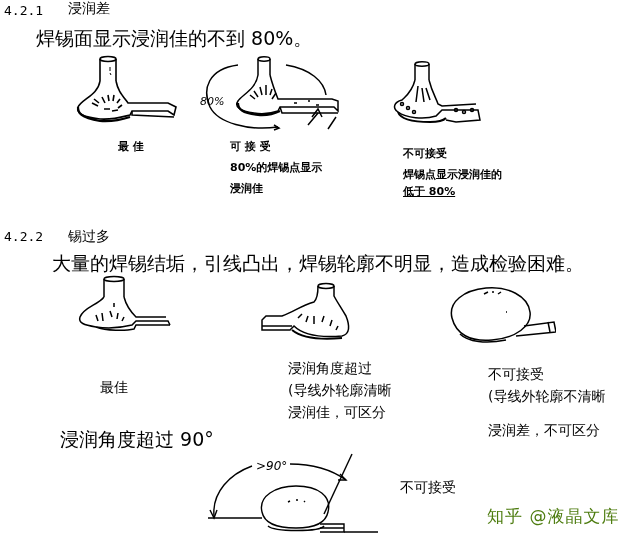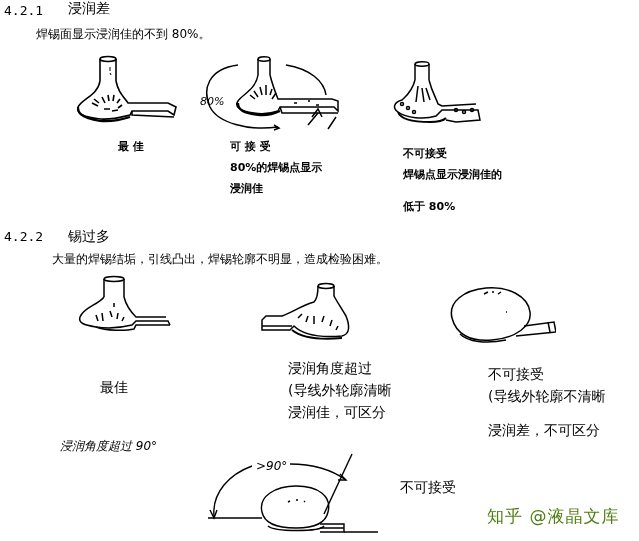--- a/index.html
+++ b/index.html
@@ -1,21 +1,21 @@
 <!DOCTYPE html>
 <html><head>
   <meta charset="utf-8">
   <style>
     html, body { margin: 0; padding: 0; background: #ffffff; }
     body { width: 639px; height: 541px; position: relative; overflow: hidden;
            font-family: "DejaVu Sans", sans-serif; color: #000; }
     .abs { position: absolute; white-space: nowrap; }
     .sec-num { font-family: "DejaVu Sans Mono", monospace; font-size: 13px; letter-spacing: 0px; }
     .sec-title { font-size: 14px; }
-    .body-txt { font-size: 12px; }
+    .body-txt { font-size: 19px; }
     .caption-b { font-size: 11px; font-weight: bold; line-height: 21px; }
     .caption { font-size: 14px; line-height: 22px; }
     .fig { position: absolute; }
     .watermark { font-size: 17px; color: #4d7c0f; letter-spacing: 1px; }
   </style>
 </head>
 <body>
 
 <div class="abs sec-num" style="left:4px; top:3px;">4.2.1</div>
 <div class="abs sec-title" style="left:68px; top:0;">浸润差</div>
@@ -65,21 +65,21 @@
       <circle cx="18" cy="48" r="1.5"></circle>
       <circle cx="24" cy="52" r="1.5"></circle>
     <circle cx="66" cy="50" r="1.5"></circle>
       <circle cx="74" cy="52" r="1.5"></circle>
       <circle cx="82" cy="50" r="1.5"></circle>
     <path d="M28 26 l-2 16 M32 28 l2 14 M36 28 l4 12"></path>
   </g>
 </svg>
 <div class="abs caption-b" style="left:403px; top:143px;">不可接受</div>
 <div class="abs caption-b" style="left:403px; top:164px;">焊锡点显示浸润佳的</div>
-<div class="abs caption-b" style="left:403px; top:196px;">低于 80%</div>
+<div class="abs caption-b" style="left:403px; top:181px;text-decoration:underline;">低于 80%</div>
 
 <div class="abs sec-num" style="left:4px; top:229px;">4.2.2</div>
 <div class="abs sec-title" style="left:68px; top:228px;">锡过多</div>
 <div class="abs body-txt" style="left:52px; top:251px;">大量的焊锡结垢，引线凸出，焊锡轮廓不明显，造成检验困难。</div>
 
 <svg class="fig" style="left:76px; top:275px;" width="110" height="62" viewBox="0 0 110 62">
   <g fill="none" stroke="#000" stroke-width="1.5">
     <ellipse cx="38" cy="4" rx="10" ry="2.5"></ellipse>
     <path d="M28 4 V22 M48 4 V22"></path>
     <path d="M28 22 C22 30 8 32 4 42 C2 48 8 50 20 52 C34 54 48 52 56 50 L60 46 L92 46 L94 50"></path>
@@ -109,21 +109,21 @@
     <path d="M14 52 C22 60 40 62 60 58"></path>
     <path d="M78 44 L108 40 L110 50 L70 54"></path>
     <path d="M102 40 L104 50"></path>
     <path d="M38 12 l4 -2 M46 10 l2 0 M52 12 l3 -2 M60 30 l1 0"></path>
   </g>
 </svg>
 <div class="abs caption" style="left:488px; top:363px;">不可接受</div>
 <div class="abs caption" style="left:488px; top:385px;">(导线外轮廓不清晰</div>
 <div class="abs caption" style="left:488px; top:419px;">浸润差，不可区分</div>
 
-<div class="abs body-txt" style="left:60px; top:438px;font-style:italic;">浸润角度超过 90°</div>
+<div class="abs body-txt" style="left:60px; top:427px;">浸润角度超过 90°</div>
 
 <svg class="fig" style="left:200px; top:452px;" width="190" height="86" viewBox="0 0 190 86">
   <g fill="none" stroke="#000" stroke-width="1.4">
     <path d="M8 66 L62 66"></path>
     <path d="M62 60 C58 44 76 34 96 34 C118 34 132 44 128 60 C126 70 116 76 96 76 C74 76 64 70 62 60 Z"></path>
     <path d="M68 74 C74 80 120 80 124 74"></path>
     <path d="M120 72 L144 72 L144 80 L120 80 M120 76 L144 76"></path>
     <path d="M144 80 L178 80"></path>
     <path d="M124 62 L152 2"></path>
     <path d="M14 64 C12 40 30 22 52 14"></path>

